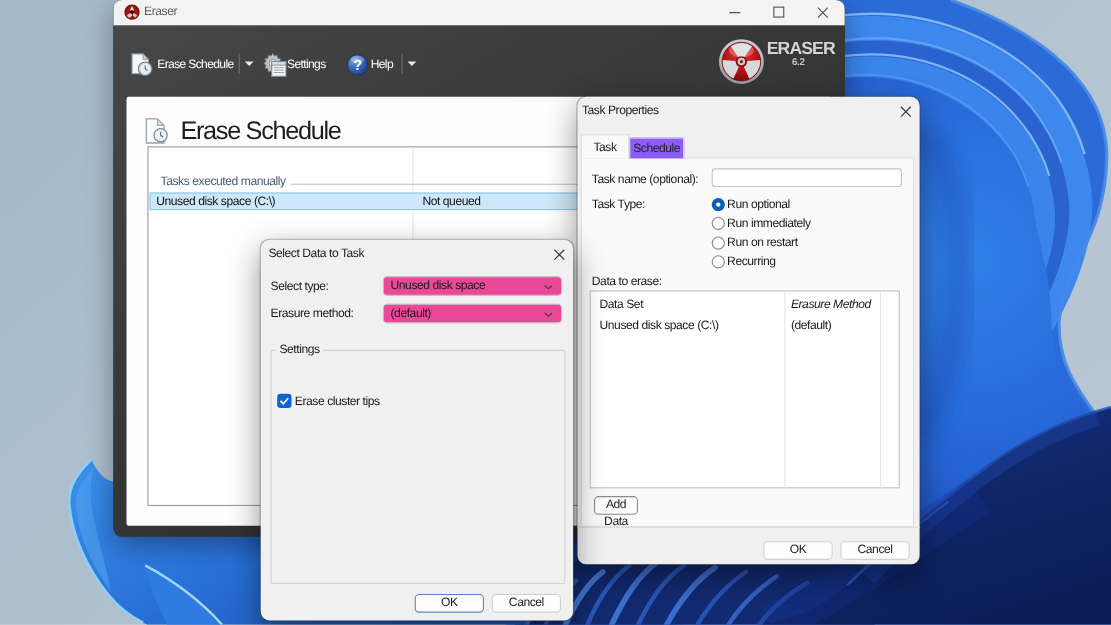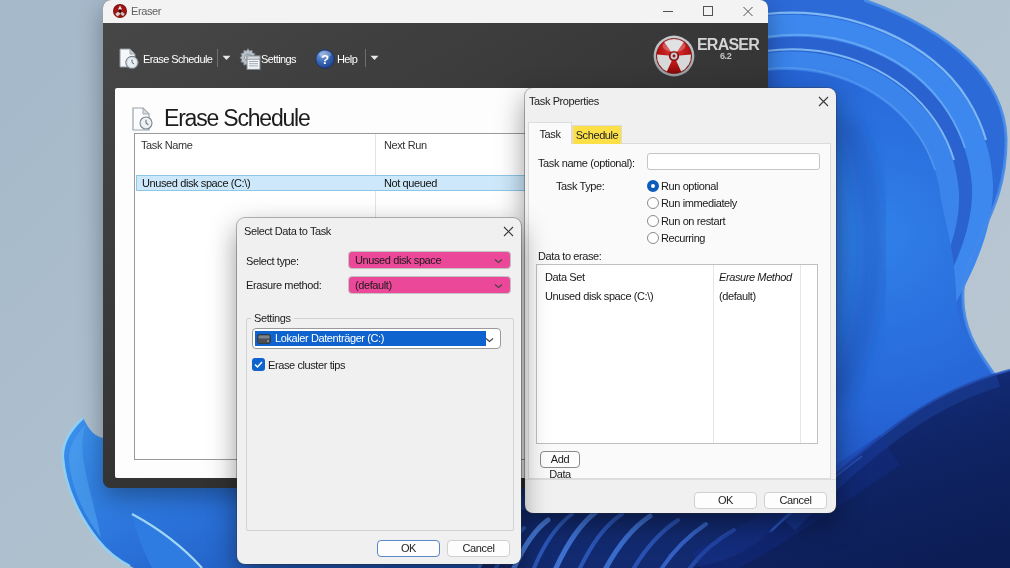--- a/index.html
+++ b/index.html
@@ -35,21 +35,21 @@
 .dlg .dclose { position:absolute; top:8px; right:7px; width:11px; height:11px; color:#444; }
 .btn { position:absolute; height:17px; background:#fdfdfd; border:1px solid #d0d0d0; border-radius:4px;
   font-size:11px; color:#222; text-align:center; line-height:15px; }
 #tp { left:478px; top:88px; width:311px; height:425px; z-index:2; }
 #sd { left:190px; top:218px; width:284px; height:346px; z-index:3; }
 
 #tp .tabpanel { position:absolute; left:3px; top:55px; width:303px; height:336px; background:#fafafa;
   border:1px solid #dcdcdc; }
 #tp .tab1 { position:absolute; left:3px; top:34px; width:44px; height:22px; background:#fafafa;
   border:1px solid #dcdcdc; border-bottom:none; text-align:center; line-height:22px; }
-#tp .tab2 { position:absolute; left:47px; top:37px; width:50px; height:19px; background:#fde047;
+#tp .tab2 { position:absolute; left:47px; top:37px; width:50px; height:19px; background:#8b5cf6;
   border:1px solid #dcdcdc; border-bottom:none; text-align:center; line-height:18px; color:#222; }
 .field { position:absolute; background:#fff; border:1px solid #c5c5c5; border-radius:3px; }
 .radio { position:absolute; width:12px; height:12px; border-radius:50%; background:#fff; border:1px solid #8a8a8a; }
 .radio.on { border:4px solid #0b5cbb; }
 #tp .list { position:absolute; left:11px; top:176px; width:282px; height:180px; background:#fff; border:1px solid #c0c0c0; }
 #tp .footer { position:absolute; left:0; bottom:0; width:100%; height:34px; border-top:1px solid #dddddd; }
 
 #sd .drop { position:absolute; left:111px; width:163px; height:18px; background:#ec4899; border:1px solid #c3c3c3; border-radius:4px; }
 #sd .chev { position:absolute; right:7px; top:5px; }
 .grp { position:absolute; left:9px; top:94px; width:268px; height:219px; border:1px solid #d2d2d2; border-radius:2px; }
@@ -237,43 +237,43 @@
   <div id="panel">
     <svg style="position:absolute;left:17px;top:19px;" width="22" height="24" viewBox="0 0 22 24">
       <path d="M1 1 h10 l6 6 v16 h-16 z" fill="#fbfcfd" stroke="#9aa2aa" stroke-width="1.2"></path>
       <path d="M11 1 l6 6 h-6 z" fill="#d3dbe2" stroke="#9aa2aa" stroke-width="0.9"></path>
       <circle cx="14" cy="16" r="6" fill="#eef1f4" stroke="#7d878f" stroke-width="1.1"></circle>
       <path d="M14 12.8 v3.2 l2.4 1.7" stroke="#6a747c" stroke-width="1.1" fill="none"></path>
     </svg>
     <div id="heading">Erase Schedule</div>
     <div id="sched">
       <div class="colsep"></div>
-      <div class="hdr">
-        <span style="position:absolute;left:6px;top:5px;">Task Name</span>
-        <span style="position:absolute;left:249px;top:5px;">Next Run</span>
+      <div class="cat">
+        <span>Tasks executed manually</span>
+        <div class="ln"></div>
       </div>
       <div class="sel">
         <span style="position:absolute;left:5px;top:1px;">Unused disk space (C:\)</span>
         <span style="position:absolute;left:247px;top:1px;">Not queued</span>
       </div>
     </div>
   </div>
 </div>
 
 <div id="tp" class="dlg">
   <div class="dtitle" style="left:4px;">Task Properties</div>
   <svg class="dclose" viewBox="0 0 11 11">
       <path d="M1 1 L10 10 M10 1 L1 10" stroke="#3a3a3a" stroke-width="1.1"></path>
     </svg>
   <div class="tabpanel"></div>
   <div class="tab1">Task</div>
   <div class="tab2">Schedule</div>
   <div style="position:absolute;left:13px;top:69px;">Task name (optional):</div>
   <div class="field" style="left:122px;top:65px;width:173px;height:17px;"></div>
-  <div style="position:absolute;left:31px;top:92px;text-align:center;">Task Type:</div>
+  <div style="position:absolute;left:13px;top:92px;text-align:center;">Task Type:</div>
   <div class="radio on" style="left:122px;top:92px;"></div>
   <div style="position:absolute;left:136px;top:92px;">Run optional</div>
   <div class="radio" style="left:122px;top:109px;"></div>
   <div style="position:absolute;left:136px;top:109px;">Run immediately</div>
   <div class="radio" style="left:122px;top:127px;"></div>
   <div style="position:absolute;left:136px;top:127px;">Run on restart</div>
   <div class="radio" style="left:122px;top:144px;"></div>
   <div style="position:absolute;left:136px;top:144px;">Recurring</div>
   <div style="position:absolute;left:13px;top:162px;">Data to erase:</div>
   <div class="list">
@@ -305,30 +305,20 @@
   <div style="position:absolute;left:9px;top:61px;">Erasure method:</div>
   <div class="drop" style="top:58px;">
     <span style="position:absolute;left:6px;top:2px;">(default)</span>
     <svg class="chev" width="9" height="8" viewBox="0 0 9 8">
         <path d="M1 2.5 L4.5 5.5 L8 2.5" fill="none" stroke="#444" stroke-width="1.1"></path>
       </svg>
   </div>
   <fieldset class="grp">
       <legend>Settings</legend>
     </fieldset>
-  <div id="combo">
-    <div class="blue"><svg style="position:absolute;left:2px;top:2.5px;" width="14" height="10" viewBox="0 0 14 10">
-          <rect x="0.5" y="0.5" width="13" height="9" rx="2" fill="#4a4f54" stroke="#2e3338" stroke-width="0.8"></rect>
-          <rect x="1.5" y="1.5" width="11" height="3" rx="1.2" fill="#7d848b"></rect>
-          <circle cx="11" cy="7" r="1" fill="#9aa2a8"></circle>
-        </svg><span style="margin-left:20px;">Lokaler Datenträger (C:)</span></div>
-    <svg class="chev" style="position:absolute;right:6px;top:7px;" width="9" height="8" viewBox="0 0 9 8">
-        <path d="M1 2.5 L4.5 5.5 L8 2.5" fill="none" stroke="#444" stroke-width="1.1"></path>
-      </svg>
-  </div>
   <div class="chk">
       <svg width="13" height="13" viewBox="0 0 13 13">
         <path d="M3 6.5 L5.5 9 L10 4" fill="none" stroke="#fff" stroke-width="1.5"></path>
       </svg>
     </div>
   <div style="position:absolute;left:31px;top:141px;">Erase cluster tips</div>
   <div class="btn" style="left:140px;top:322px;width:63px;border-color:#5b87c7;">OK</div>
   <div class="btn" style="left:210px;top:322px;width:63px;">Cancel</div>
 </div>
 

